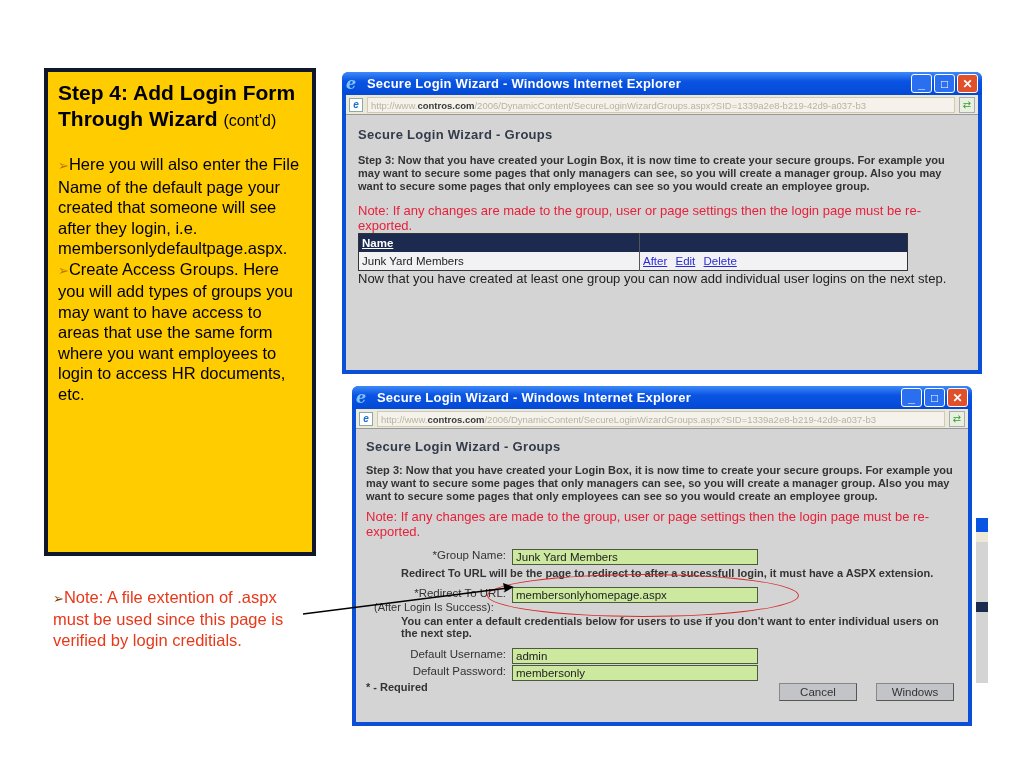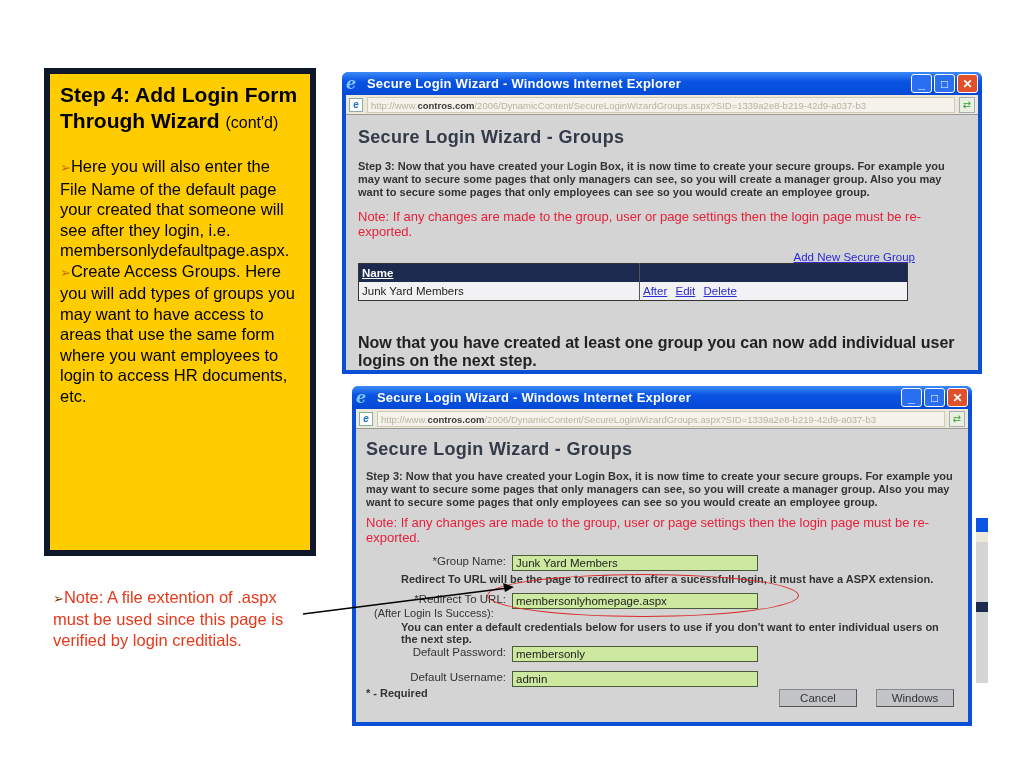--- a/index.html
+++ b/index.html
@@ -1,19 +1,19 @@
 <!DOCTYPE html>
 <html><head>
 <meta charset="utf-8">
 <style>
   * { box-sizing: border-box; margin: 0; padding: 0; }
   body { width: 1024px; height: 768px; background: #ffffff; position: relative; overflow: hidden; font-family: "Liberation Sans", sans-serif; }
 
   
-  .callout { position: absolute; left: 44px; top: 68px; width: 272px; height: 488px; background: #ffcc00; border: 6px solid #0f172a; padding: 8px 10px; color: #000; }
+  .callout { position: absolute; left: 44px; top: 68px; width: 272px; height: 488px; background: #ffcc00; border: 4px solid #0f172a; padding: 8px 10px; color: #000; }
   .callout h1 { font-size: 21px; font-weight: bold; line-height: 26px; }
   .callout h1 .sub { font-size: 16px; font-weight: normal; }
   .callout p { font-size: 16.5px; line-height: 20.5px; margin-top: 0; }
   .callout .gap { height: 20px; }
   .arrow-bullet { color: #c07000; font-size: 13px; }
 
   .note { position: absolute; left: 53px; top: 587px; width: 260px; font-size: 16.5px; line-height: 21px; color: #e8381a; }
   .note .arrow-bullet { color: #7a3a00; }
 
   
@@ -24,32 +24,32 @@
   .ie-icon { width: 16px; height: 16px; color: #7fc3ff; font-style: italic; font-weight: bold; font-size: 16px; line-height: 16px; margin-right: 5px; font-family: "DejaVu Serif", serif; }
   .title-text { flex: 1; letter-spacing: 0.2px; }
   .winbtn { width: 21px; height: 19px; border: 1px solid #fff; border-radius: 3px; margin-left: 2px; display: flex; align-items: center; justify-content: center; color: #fff; font-size: 12px; font-weight: bold; background: #2a6ff0; }
   .winbtn.close { background: #e0502a; }
   .addressbar { height: 20px; background: #ece9d8; display: flex; align-items: center; padding: 0 3px; border-bottom: 1px solid #999; }
   .addr-icon { width: 14px; height: 14px; background: #fff; border: 1px solid #8aa; color: #1a6fd0; font-size: 10px; line-height: 12px; text-align: center; font-style: italic; font-weight: bold; margin-right: 4px; }
   .addr-url { flex: 1; font-size: 9.5px; color: #b9b3a0; white-space: nowrap; overflow: hidden; background: #f4f2ea; height: 16px; line-height: 16px; padding-left: 3px; border: 1px solid #cfcab7; }
   .addr-url b { color: #3a3a3a; }
   .addr-go { width: 16px; height: 16px; background: #e8f0e0; border: 1px solid #aab; color: #3a9a3a; font-size: 10px; text-align: center; line-height: 14px; margin-left: 4px; }
   .content { background: #d4d4d4; height: calc(100% - 43px); padding: 8px 12px; color: #222; font-size: 11.5px; }
-  .page-title { font-size: 18px; font-weight: bold; color: #333b4a; margin-top: 4px; margin-bottom: 12px; letter-spacing: 0.3px; }
+  .page-title { font-size: 13px; font-weight: bold; color: #333b4a; margin-top: 4px; margin-bottom: 12px; letter-spacing: 0.3px; }
   .step-text { font-size: 11px; line-height: 13px; font-weight: bold; color: #333; }
   .warn { color: #e8203a; font-weight: normal; font-size: 13px; margin-top: 10px; }
 
   .addlink { text-align: right; margin-top: 12px; font-size: 11.5px; padding-right: 51px; }
   a, .link { color: #2b2bd6; text-decoration: underline; cursor: pointer; }
   table.groups { width: 550px; border-collapse: collapse; border: 1px solid #333; font-size: 11.5px; }
   table.groups th { background: #1c2a50; color: #fff; text-align: left; padding: 2px 3px; height: 18px; text-decoration: underline; }
   table.groups td { background: #f2f2f4; padding: 2px 3px; height: 19px; color: #222; }
   table.groups td + td, table.groups th + th { border-left: 1px solid #555; width: 268px; }
   .links span { margin-right: 5px; }
-  .after-text { font-size: 16px; font-weight: bold; margin-top: 33px; color: #222; }
+  .after-text { font-size: 13px; font-weight: normal; color: #222; }
 
   .form-row { display: flex; align-items: flex-start; margin-top: 4px; }
   .lbl { width: 146px; text-align: right; padding-right: 6px; font-size: 11.5px; color: #333; }
   .fld { width: 246px; height: 16px; background: #cde9a0; border: 1px solid #4a5a3a; font-size: 11.5px; padding-left: 3px; line-height: 14px; color: #222; }
   .hint { font-size: 11px; font-weight: bold; margin-top: 2px; color: #333; padding-left: 35px; }
   .sub-lbl { font-size: 11px; color: #333; margin-left: 8px; margin-top: -2px; }
   .btn-row { display: flex; justify-content: space-between; align-items: flex-start; }
   .btns { display: flex; gap: 19px; margin-top: 2px; margin-right: 4px; }
   .btn { width: 78px; height: 18px; background: #c2c4c8; border: 1px solid #888; border-right-color: #555; border-bottom-color: #555; font-size: 11.5px; color: #333; text-align: center; line-height: 16px; }
 
@@ -85,21 +85,20 @@
   </div>
   <div class="addressbar">
     <span class="addr-icon">e</span>
     <span class="addr-url"><span>http://www.</span><b>contros.com</b><span>/2006/DynamicContent/SecureLoginWizardGroups.aspx?SID=1339a2e8-b219-42d9-a037-b3</span></span>
     <span class="addr-go">⇄</span>
   </div>
   <div class="content">
     <div class="page-title">Secure Login Wizard - Groups</div>
     <div class="step-text">Step 3: Now that you have created your Login Box, it is now time to create your secure groups. For example you may want to secure some pages that only managers can see, so you will create a manager group. Also you may want to secure some pages that only employees can see so you would create an employee group.</div>
     <div class="warn">Note: If any changes are made to the group, user or page settings then the login page must be re-exported.</div>
-    <div class="addlink"><span class="link">Add New Secure Group</span></div>
     <table class="groups">
       <tbody>
           <tr>
         <th>Name</th>
         <th></th>
       </tr>
       <tr>
         <td>Junk Yard Members</td>
         <td class="links">
           <span class="link">After</span>
@@ -141,27 +140,27 @@
       <span class="lbl">*Group Name:</span>
       <span class="fld">Junk Yard Members</span>
     </div>
     <div class="hint">Redirect To URL will be the page to redirect to after a sucessfull login, it must have a ASPX extension.</div>
     <div class="form-row" style="margin-top:8px;">
       <span class="lbl">*Redirect To URL:</span>
       <span class="fld">membersonlyhomepage.aspx</span>
     </div>
     <div class="sub-lbl">(After Login Is Success):</div>
     <div class="hint">You can enter a default credentials below for users to use if you don't want to enter individual users on the next step.</div>
+    <div class="form-row" style="margin-top:9px;">
+      <span class="lbl">Default Username:</span>
+      <span class="fld">admin</span>
+    </div>
     <div class="form-row" style="margin-top:1px;">
       <span class="lbl">Default Password:</span>
       <span class="fld">membersonly</span>
-    </div>
-    <div class="form-row" style="margin-top:9px;">
-      <span class="lbl">Default Username:</span>
-      <span class="fld">admin</span>
     </div>
     <div class="btn-row">
       <span style="font-size:11px;color:#333;font-weight:bold;">* - Required</span>
       <div class="btns">
         <span class="btn">Cancel</span>
         <span class="btn">Windows</span>
       </div>
     </div>
   </div>
 </div>

